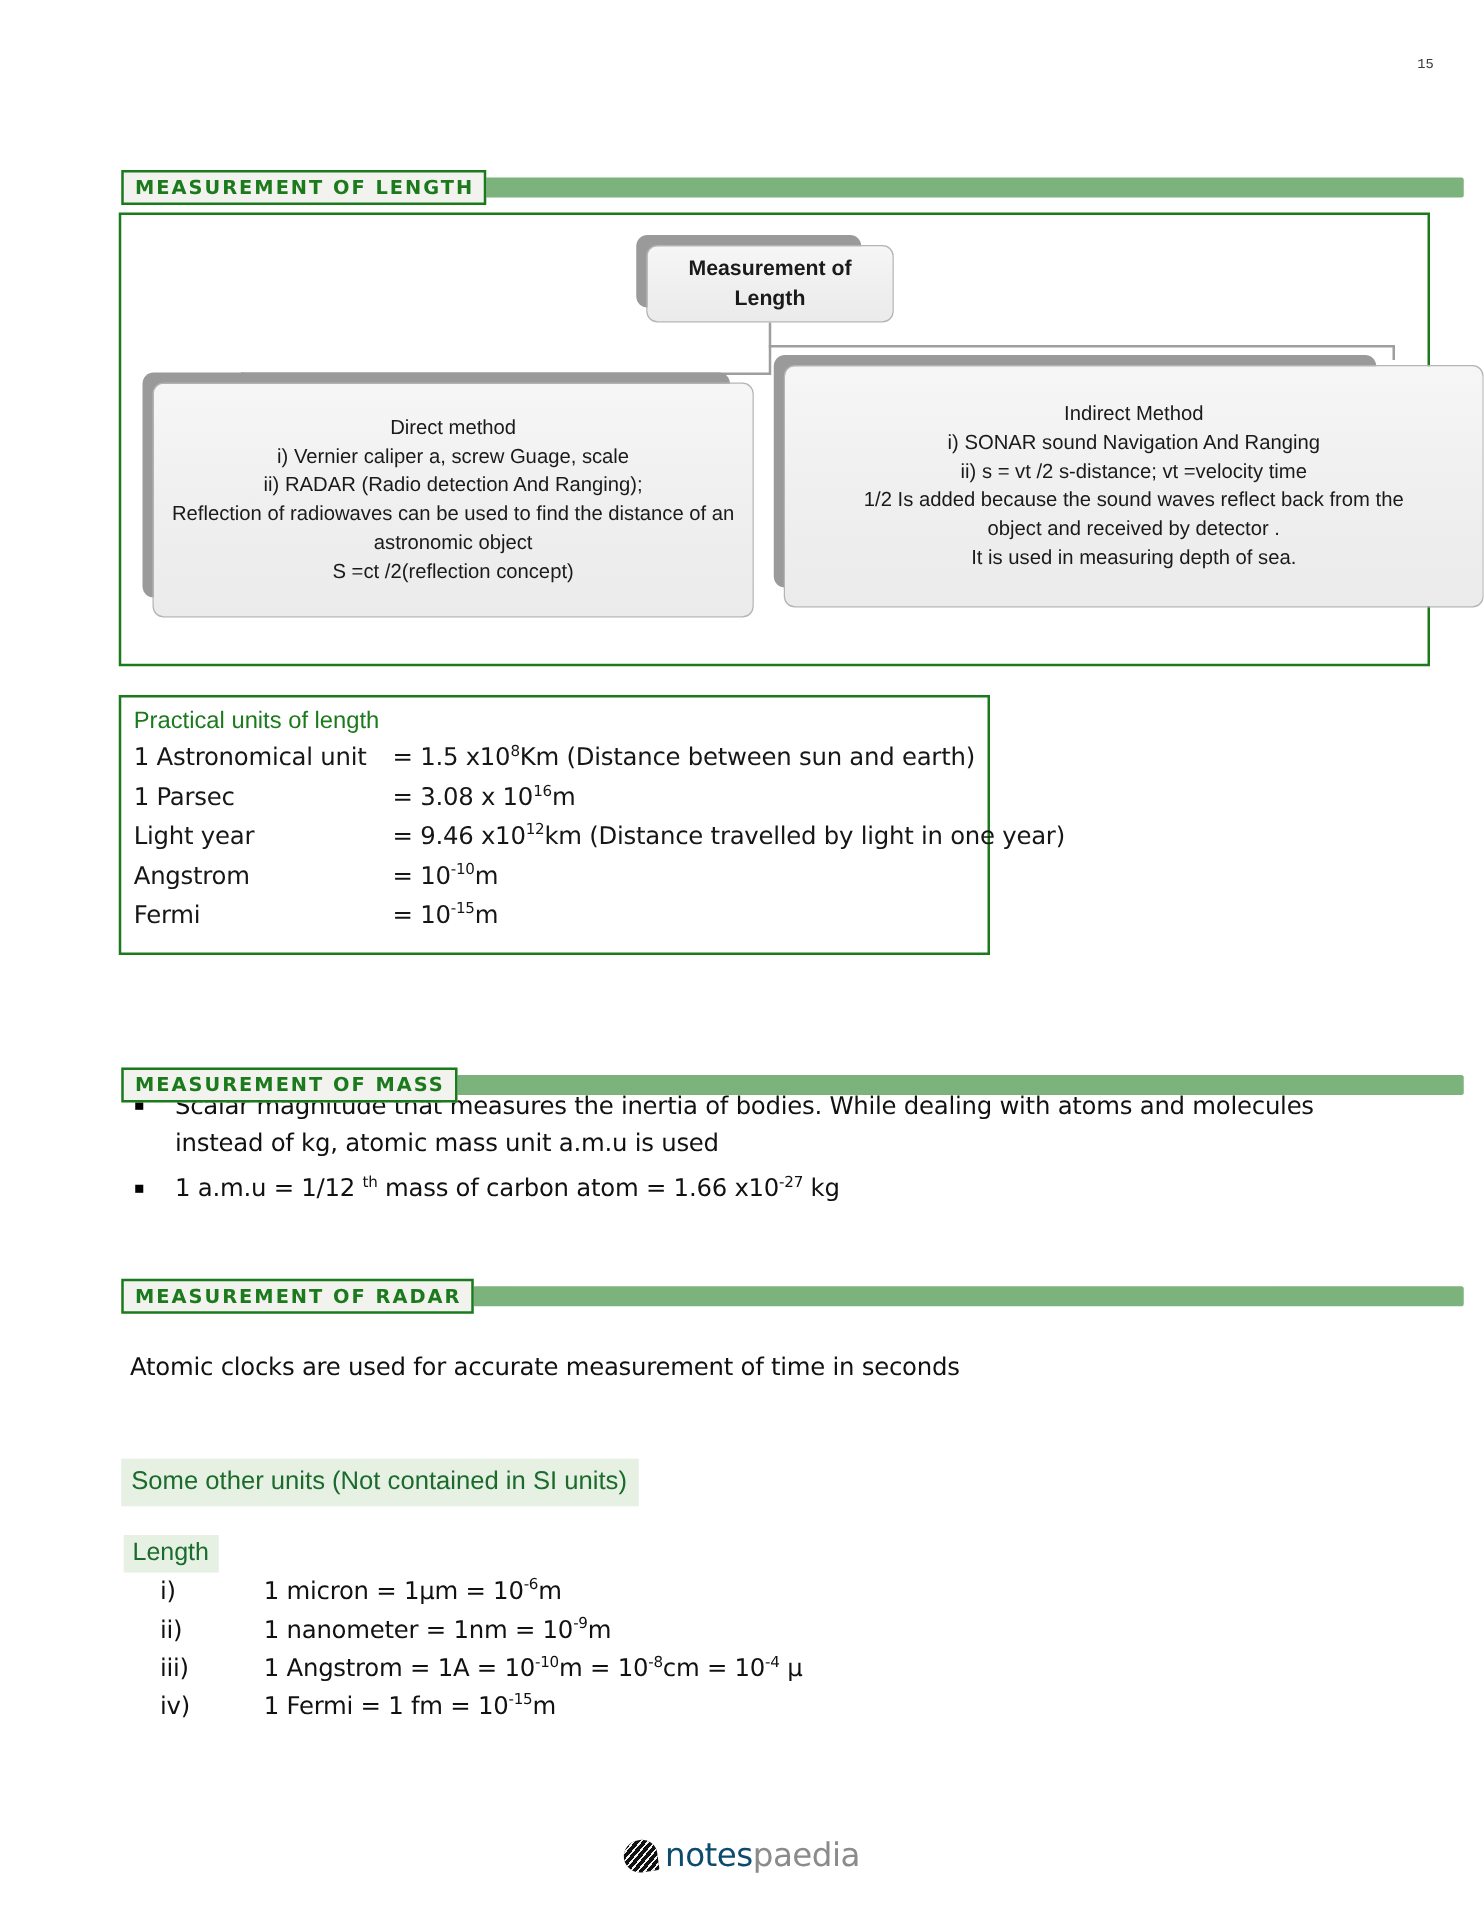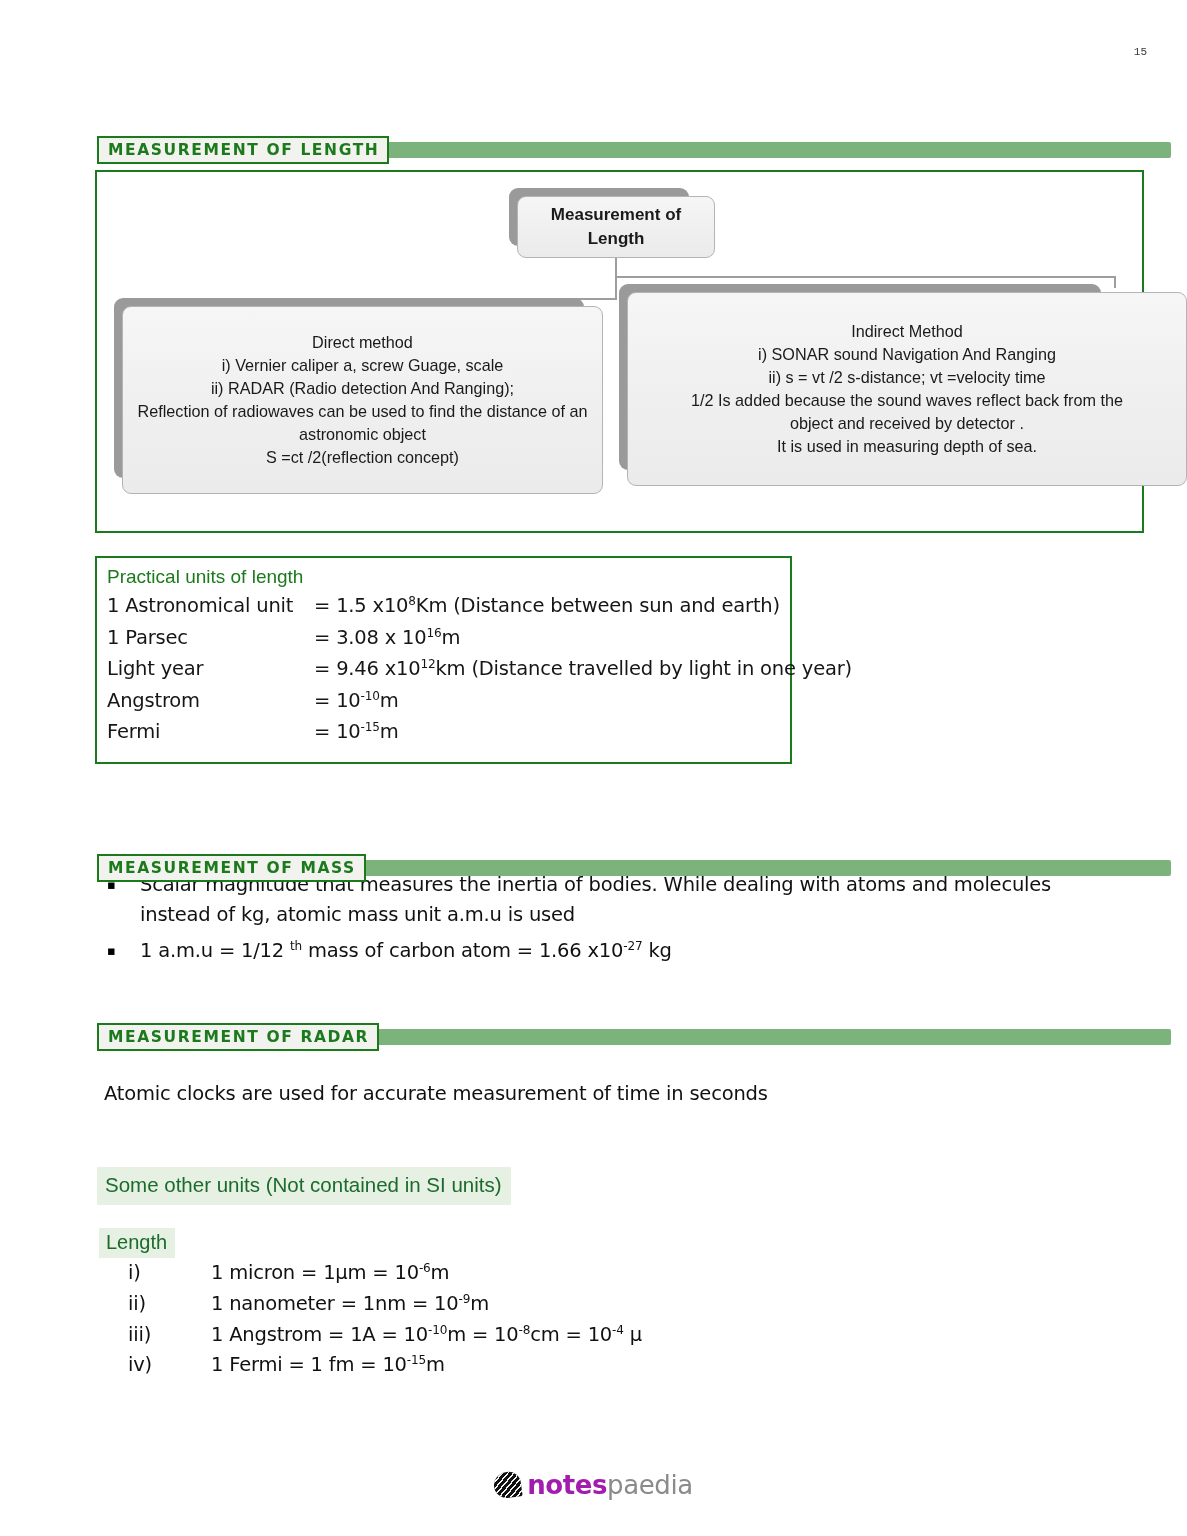--- a/index.html
+++ b/index.html
@@ -244,21 +244,21 @@
     background: repeating-linear-gradient(
       -42deg,
       rgba(255,255,255,0) 0px, rgba(255,255,255,0) 3px,
       rgba(255,255,255,0.95) 3px, rgba(255,255,255,0.95) 4.4px);
   }
   .logo-text {
     font-family: "DejaVu Sans", sans-serif;
     font-size: 26px;
     letter-spacing: -0.4px;
   }
-  .logo-text .b { font-weight: 700; color: #a21caf; }
+  .logo-text .b { font-weight: 400; color: #0c4a6e; }
   .logo-text .g { font-weight: 400; color: #8b8b8b; }
 </style>
 </head>
 <body>
 
 <div class="page-number">15</div>
 
 <div class="sec-head" style="top:136px;">
   <div class="chip">
     <span>MEASUREMENT OF LENGTH</span>

